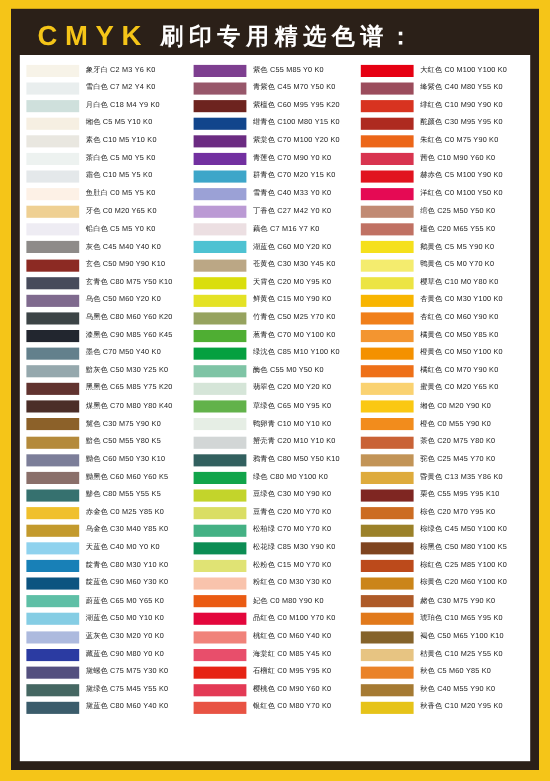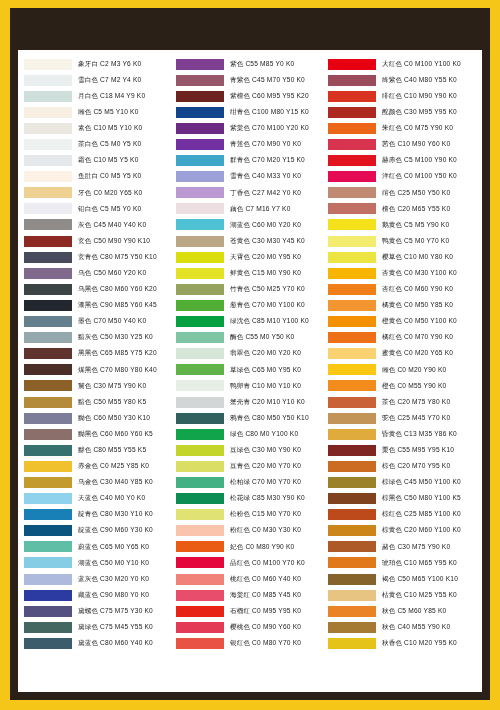--- a/index.html
+++ b/index.html
@@ -77,20 +77,22 @@
   .label .nm{margin-right:2px;}
   .label .code{letter-spacing:0.2px;}
 </style>
 </head>
 <body>
 
 <div id="poster">
   <div id="board">
 
     <div id="title">
+      <span class="cmyk">CMYK</span>
+      <span class="zh">刷印专用精选色谱：</span>
     </div>
 
     <div id="sheet">
       <div class="column">
           <div class="row">
             <div class="swatch" style="background: rgb(247, 243, 232);"></div>
             <div class="label"><span class="nm">象牙白</span><span class="code">C2 M3 Y6 K0</span></div>
           </div>
           <div class="row">
             <div class="swatch" style="background: rgb(233, 238, 238);"></div>

